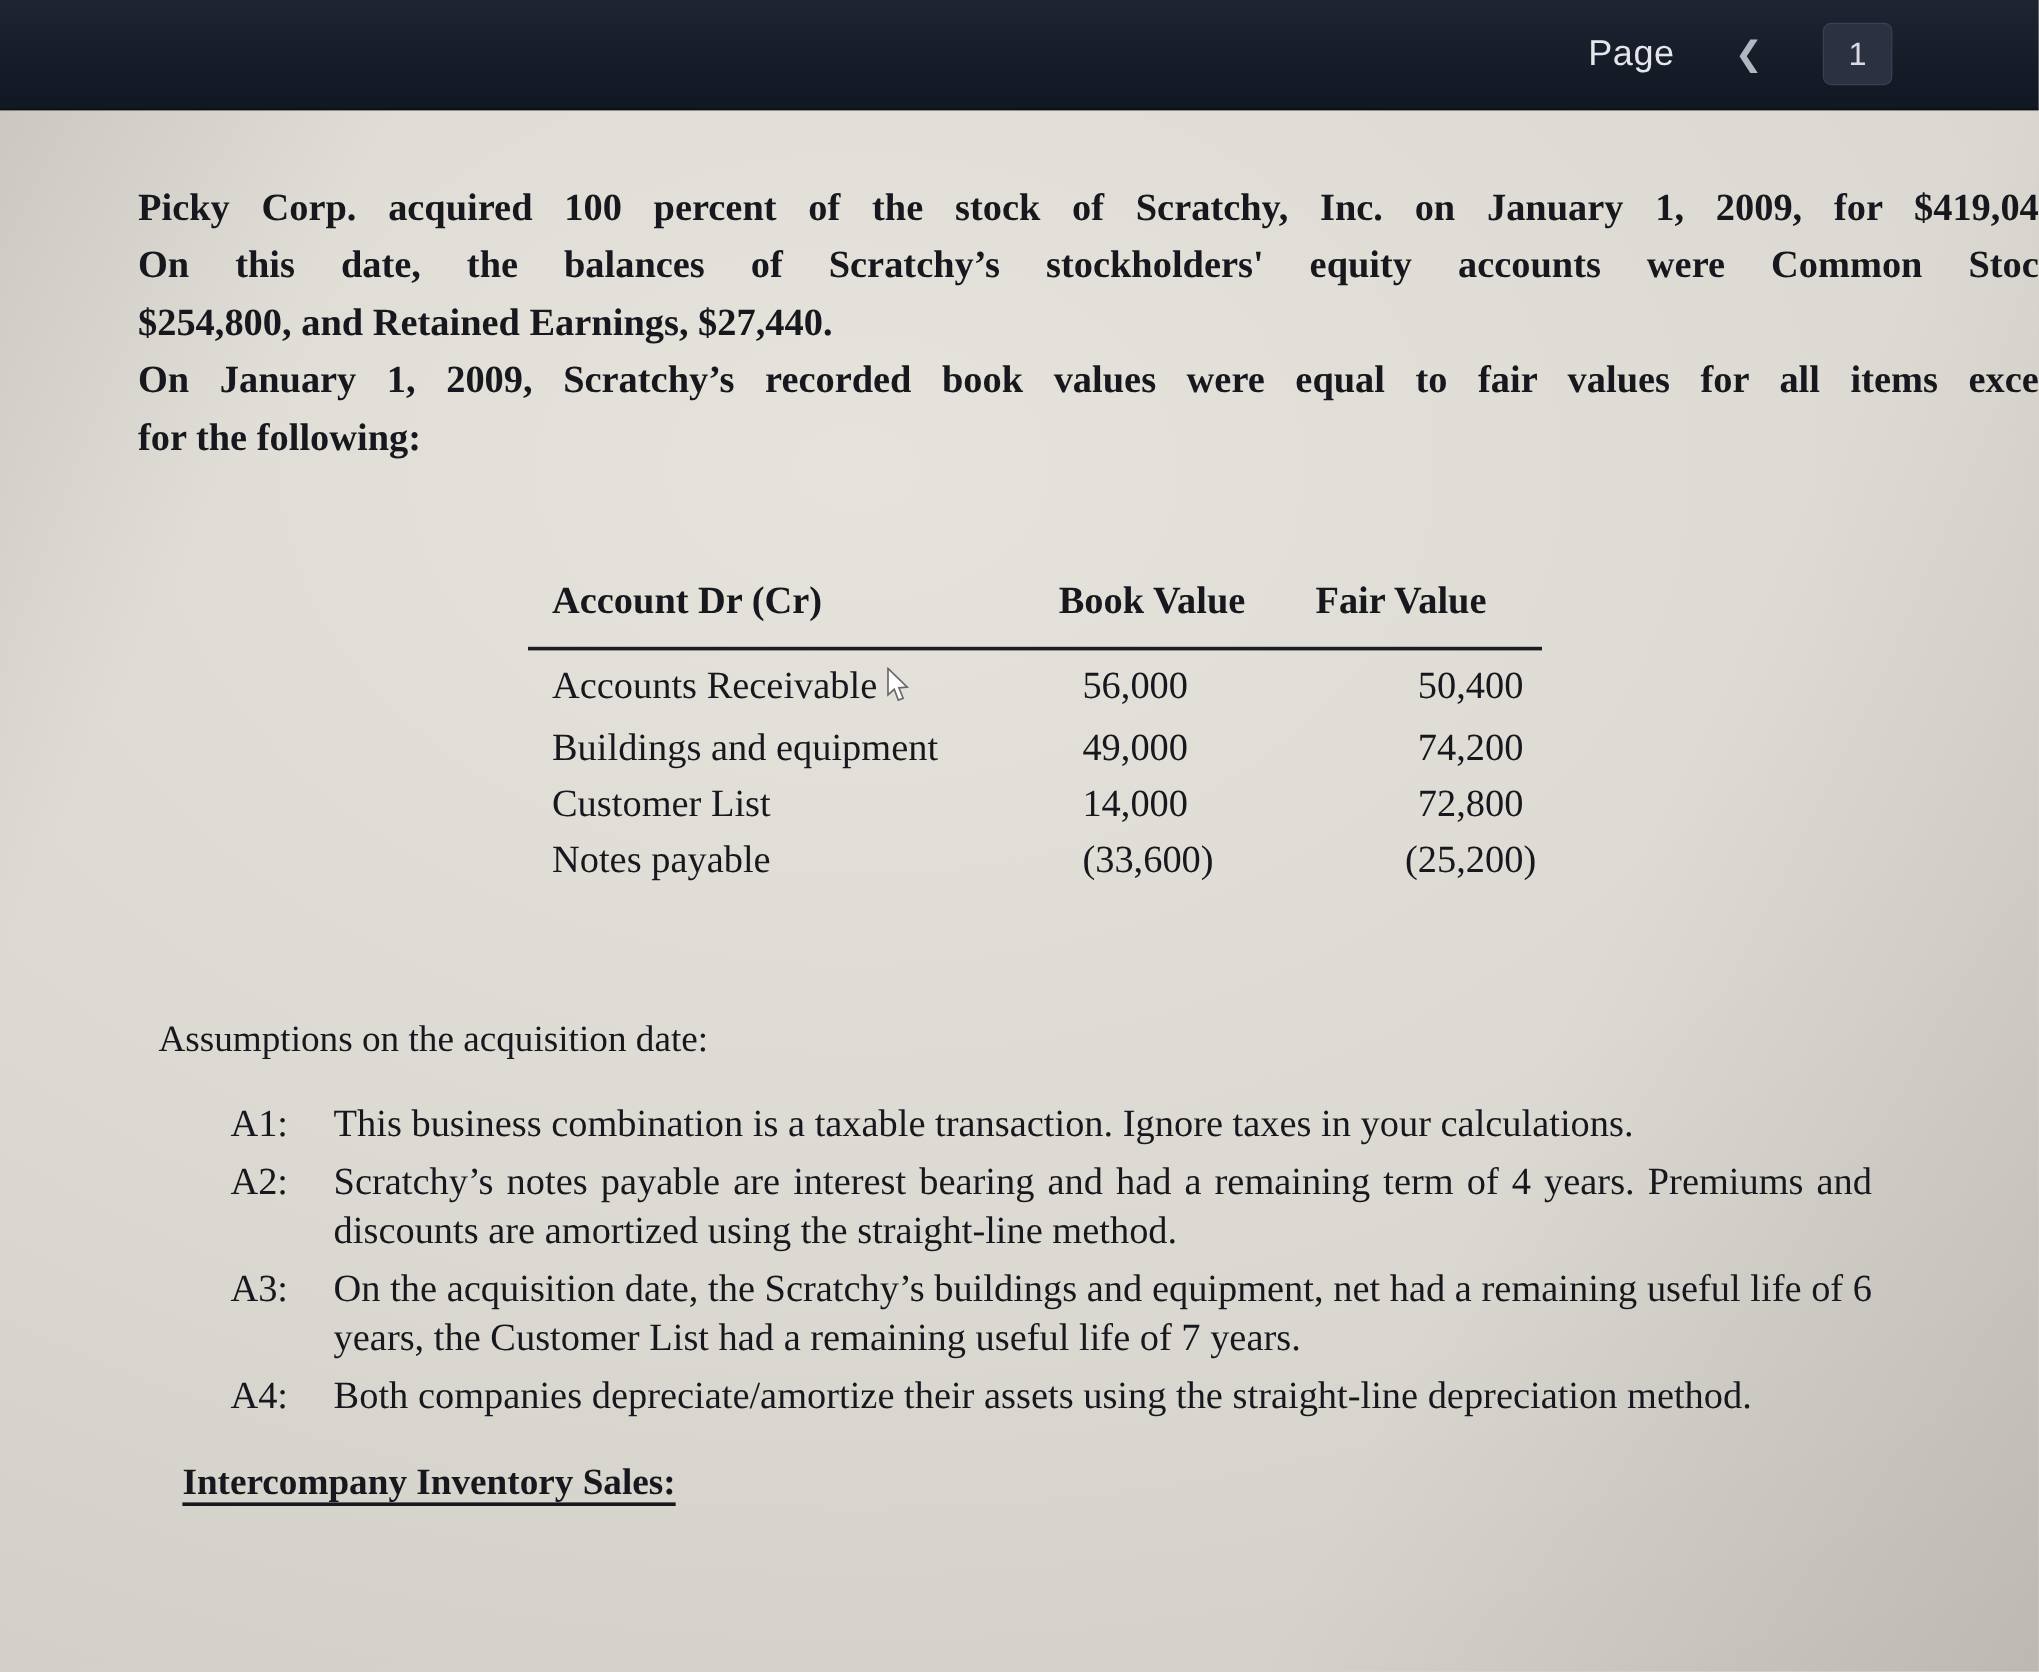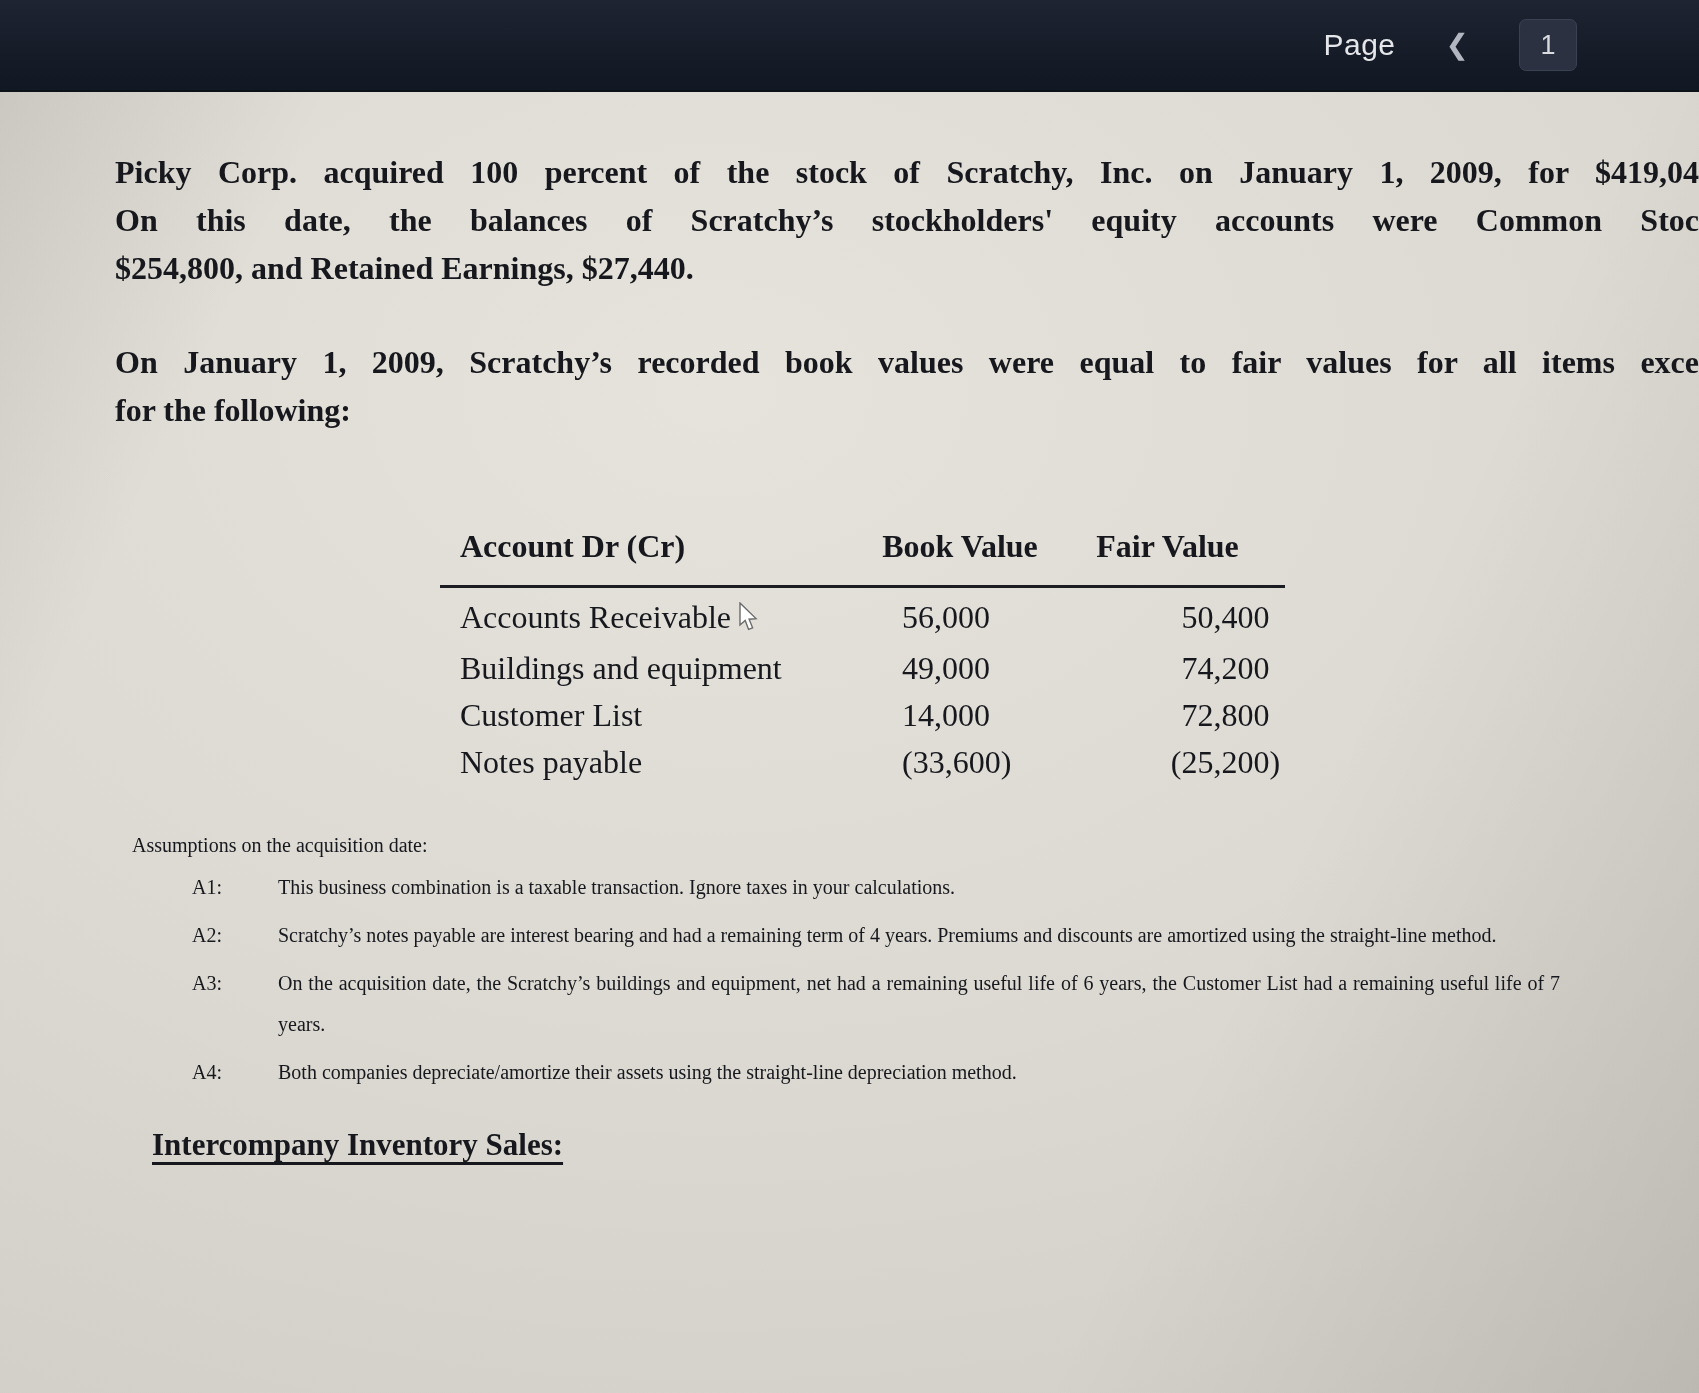--- a/index.html
+++ b/index.html
@@ -33,38 +33,38 @@
     width:58px; height:52px; border-radius:7px;
     background:#2b3140; border:1px solid #3a4152;
     display:flex; align-items:center; justify-content:center;
     color:#d9dbe0; font-size:27px;
   }
   
   .doc { position:absolute; left:115px; top:148px; width:1584px; }
   .para { font-weight:700; font-size:32px; line-height:48px; white-space:normal; }
   .pline { display:block; }
   .line-just { text-align:justify; text-align-last:justify; }
-  .p2 { margin-top:46px; }
+  .p2 { }
   
   .tablewrap { margin-top:94px; margin-left:325px; width:845px; font-size:32px; }
   .thead {
     display:grid; grid-template-columns:430px 180px 235px;
     font-weight:700; border-bottom:3px solid #1c1d22; padding-bottom:20px;
   }
   .thead .hc1 { padding-left:20px; }
   .thead .hc2, .thead .hc3 { text-align:center; }
   .tbody { margin-top:6px; }
   .trow { display:grid; grid-template-columns:430px 180px 235px; line-height:47px;gap:32px; }
   .trow .c1 { padding-left:20px; white-space:nowrap; }
   .trow .c2 { padding-right:18px; }
   .trow .c3 { text-align:center; padding-right:12px; }
   .cursor { display:inline-block; vertical-align:-4px; margin-left:4px; }
   
-  .assume-head { margin-top:48px; margin-left:17px; font-size:20px; }
-  .alist { margin-top:10px; margin-left:77px; width:1368px; font-size:20px; line-height:41px; }
+  .assume-head { margin-top:108px; margin-left:17px; font-size:31px; }
+  .alist { margin-top:32px; margin-left:77px; width:1368px; font-size:32px; line-height:41px; }
   .aitem { display:grid; grid-template-columns:86px 1fr; margin-bottom:7px; }
   .alabel { white-space:nowrap; }
   .atext { text-align:justify; }
   
   .footer-head { margin-top:34px; margin-left:37px; font-size:31px; font-weight:700; }
   .footer-head .ul {
     text-decoration:underline;
     text-underline-offset:7px;
     text-decoration-thickness:2.5px;
   }

